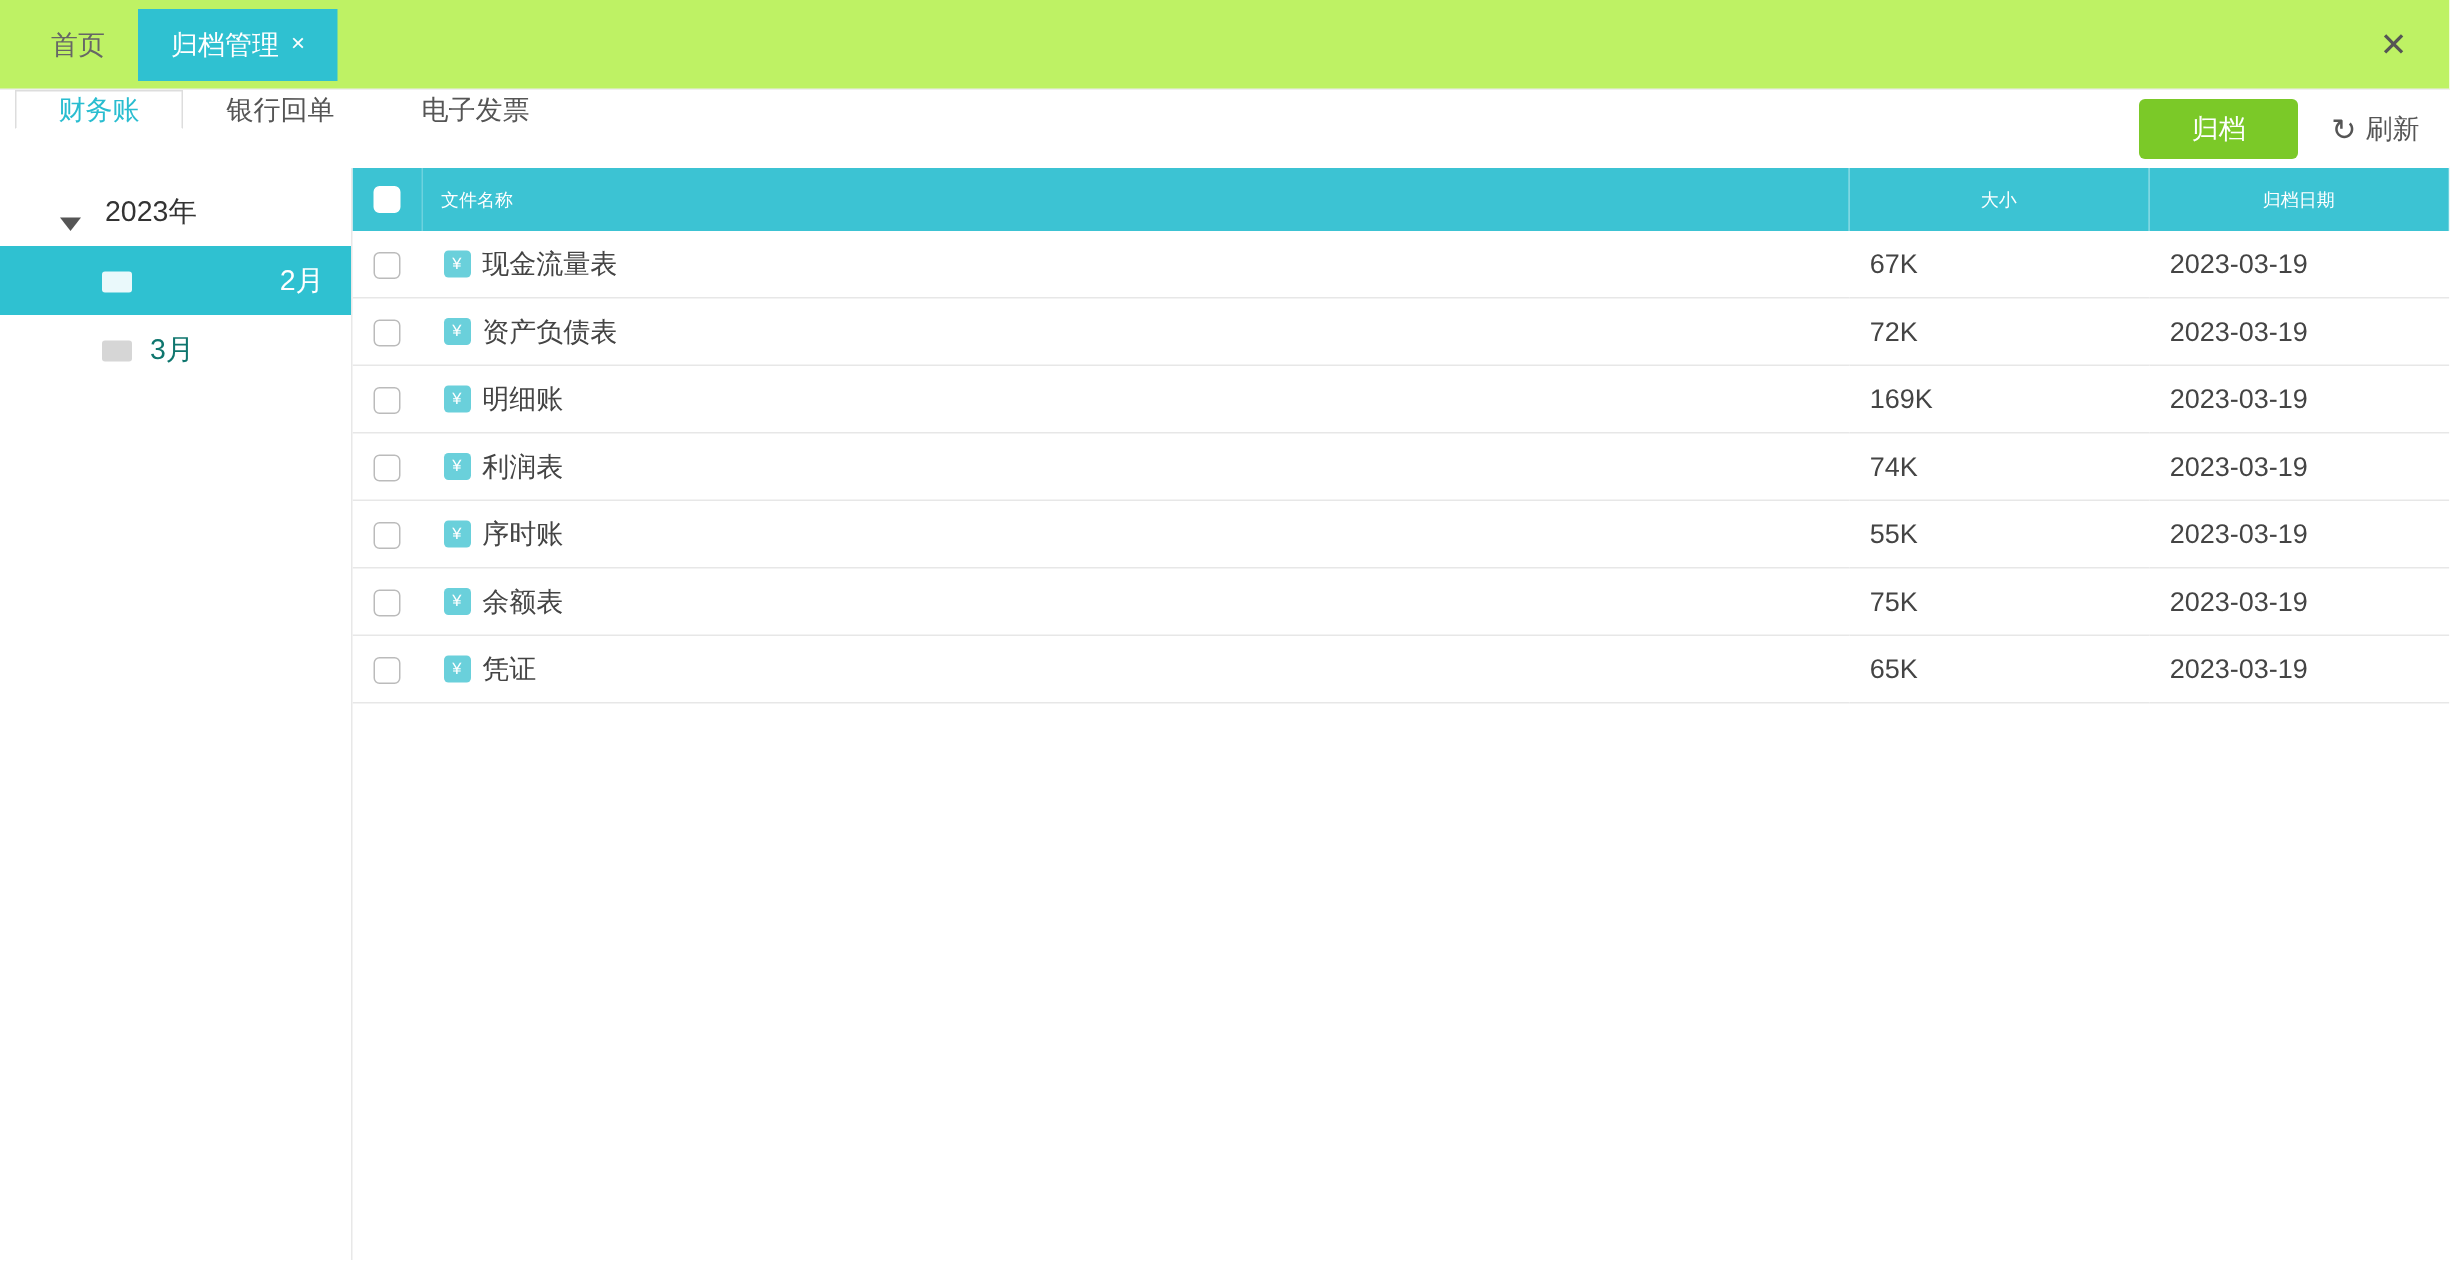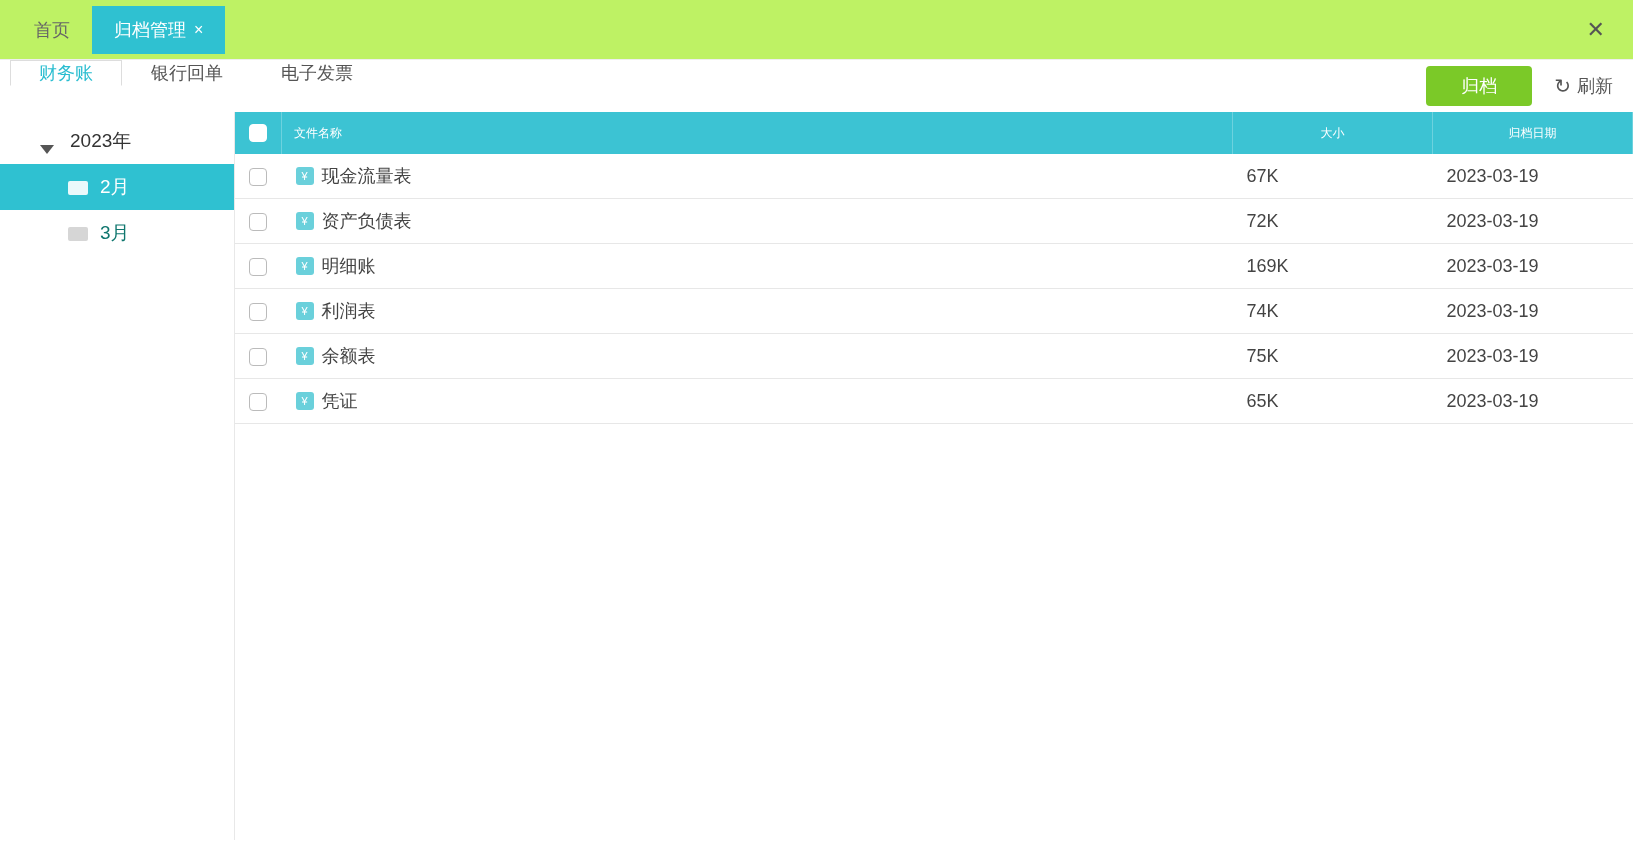--- a/index.html
+++ b/index.html
@@ -140,20 +140,21 @@
       align-items: center;
       gap: 12px;
       padding: 10px 18px 10px 68px;
       font-size: 19px;
       color: #0f766e;
       cursor: pointer;
     }
     .tree-month.active {
       background: #2fc1d1;
       color: #fff;
+      justify-content: space-between;
     }
     .folder-icon {
       width: 20px; height: 16px;
       display: inline-block;
       position: relative;
     }
     .folder-icon::before {
       content: "";
       position: absolute;
       left: 0; top: 2px; width: 20px; height: 14px;
@@ -304,20 +305,26 @@
             <td>2023-03-19</td>
           </tr>
           <tr>
             <td class="col-chk"><span class="chk"></span></td>
             <td class="col-name"><span class="file-icon"></span><span class="fname">利润表</span></td>
             <td>74K</td>
             <td>2023-03-19</td>
           </tr>
           <tr>
             <td class="col-chk"><span class="chk"></span></td>
+            <td class="col-name"><span class="file-icon"></span><span class="fname">序时账</span></td>
+            <td>55K</td>
+            <td>2023-03-19</td>
+          </tr>
+          <tr>
+            <td class="col-chk"><span class="chk"></span></td>
             <td class="col-name"><span class="file-icon"></span><span class="fname">余额表</span></td>
             <td>75K</td>
             <td>2023-03-19</td>
           </tr>
           <tr>
             <td class="col-chk"><span class="chk"></span></td>
             <td class="col-name"><span class="file-icon"></span><span class="fname">凭证</span></td>
             <td>65K</td>
             <td>2023-03-19</td>
           </tr>

